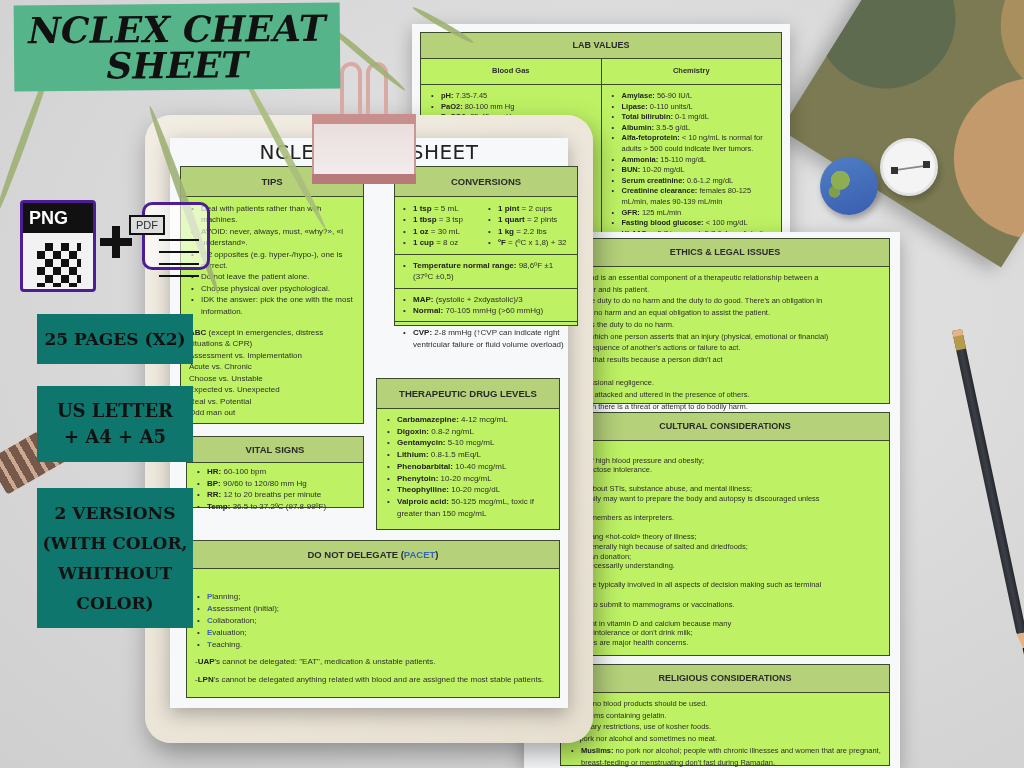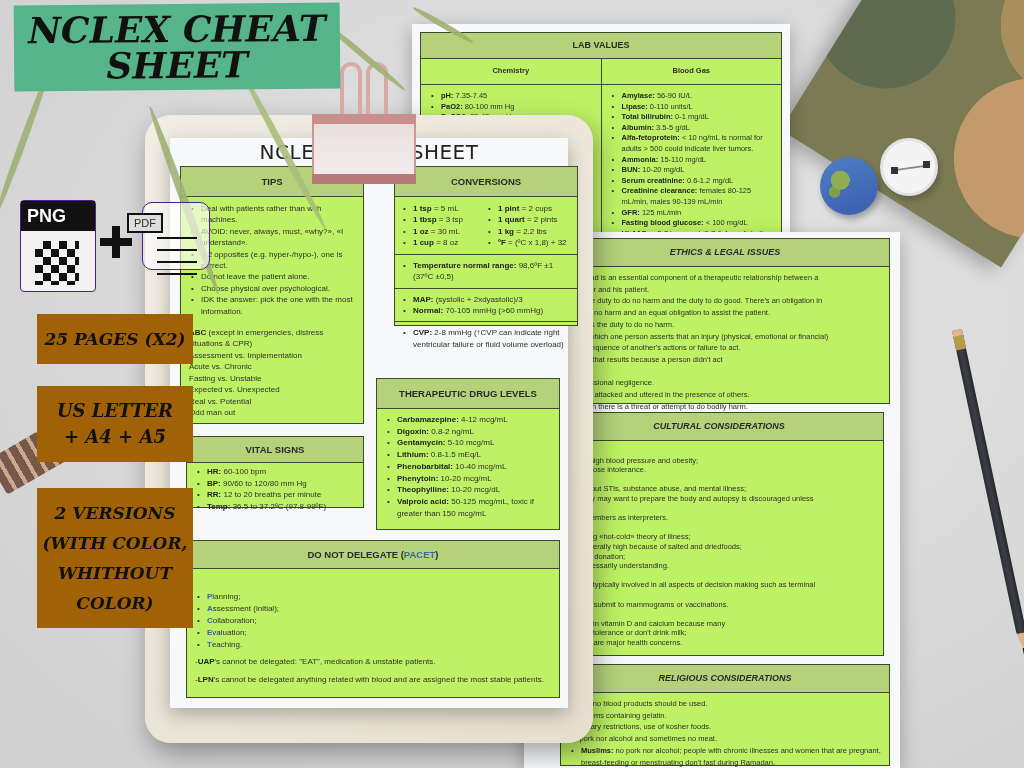--- a/index.html
+++ b/index.html
@@ -84,22 +84,22 @@
   .lab-cols { display: flex; height: 26px; border-bottom: 1.5px solid #3a4a2a; }
   .lab-cols div { flex: 1; display:flex; align-items:center; justify-content:center; font-weight: bold; font-size: 7.5px; }
   .lab-cols div:first-child { border-right: 1.5px solid #3a4a2a; }
   .lab-body { display: flex; }
   .lab-body > div { flex: 1; padding: 6px 8px; }
   .lab-body > div:first-child { border-right: 1.5px solid #3a4a2a; }
 
   
   .right-sheet { left: 524px; top: 232px; width: 376px; height: 536px; }
   .eth-panel { left: 36px; top: 6px; width: 330px; height: 166px; font-size: 7.5px; line-height: 11.7px; }
-  .eth-panel .head, .cul-panel .head, .rel-panel .head { height: 28px; font-size: 9px; font-style: italic; }
-  .cul-panel { left: 30px; top: 180px; width: 330px; height: 244px; font-size: 7.5px; line-height: 9.6px; }
+  .eth-panel .head, .cul-panel .head, .rel-panel .head { height: 28px; font-size: 9px; }
+  .cul-panel { left: 36px; top: 180px; width: 330px; height: 244px; font-size: 7.5px; line-height: 9.6px; }
   .rel-panel { left: 36px; top: 432px; width: 330px; height: 102px; font-size: 7.5px; line-height: 11.7px; }
   .txt-block { padding: 5px 8px; white-space: pre-line; }
 
   
   .clipboard {
     left: 145px; top: 115px; width: 448px; height: 628px;
     background: linear-gradient(135deg, #f2ede3, #e6dfd0);
     border-radius: 26px;
     box-shadow: 4px 10px 26px rgba(0,0,0,0.35);
   }
@@ -128,31 +128,31 @@
   
   .promo-title {
     left: 14px; top: 4px; width: 326px; height: 86px;
     background: #55b489;
     display: flex; flex-direction: column; align-items: center; justify-content: center;
     font-family: "DejaVu Serif", serif; font-weight: bold; font-style: italic;
     font-size: 36px; line-height: 36px; color: #111;
     transform: rotate(-0.5deg);
   }
   .promo-badge {
-    background: #a16207;
+    background: #0f766e;
     display: flex; flex-direction: column; align-items: center; justify-content: center;
-    font-family: "DejaVu Serif", serif; font-weight: bold; font-style: italic;
+    font-family: "DejaVu Serif", serif; font-weight: bold; 
     color: #111; text-align: center;
   }
   .badge-pages { left: 37px; top: 314px; width: 156px; height: 50px; font-size: 17px; }
   .badge-size { left: 37px; top: 386px; width: 156px; height: 76px; font-size: 18px; line-height: 26px; }
   .badge-versions { left: 37px; top: 488px; width: 156px; height: 140px; font-size: 17px; line-height: 30px; }
 
   .file-icon {
-    position: absolute; background: #fff; border: 1px solid #4c1d95; border-radius: 4px;
+    position: absolute; background: #fff; border: 3px solid #4c1d95; border-radius: 4px;
   }
   .png-icon { left: 20px; top: 200px; width: 76px; height: 92px; background: #f2f2f2; }
   .png-icon .label { position: absolute; left: 0; top: 0; width: 100%; height: 30px; background: #111; color: #fff; font-weight: bold; font-size: 18px; display:flex; align-items:center; padding-left: 6px; }
   .png-icon .checker { position: absolute; left: 14px; top: 40px; width: 44px; height: 44px;
     background-image:
       linear-gradient(45deg, #111 25%, transparent 25%, transparent 75%, #111 75%),
       linear-gradient(45deg, #111 25%, transparent 25%, transparent 75%, #111 75%);
     background-size: 16px 16px; background-position: 0 0, 8px 8px; }
   .plus-icon { left: 100px; top: 226px; width: 32px; height: 32px; }
   .plus-icon::before, .plus-icon::after { content: ""; position: absolute; background: #111; }
@@ -180,22 +180,22 @@
   <div class="ferrule"></div>
     <div class="tip"></div>
     <div class="lead"></div>
 </div>
 <div class="abs binder-clip-left"></div>
 
 <div class="sheet lab-sheet">
   <div class="panel lab-panel">
     <div class="head">LAB VALUES</div>
     <div class="lab-cols">
+      <div>Blood Gas</div>
       <div>Chemistry</div>
-      <div>Blood Gas</div>
     </div>
     <div class="lab-body">
       <div>
         <ul>
           <li><b>pH:</b><span> 7.35-7.45</span></li>
           <li><b>PaO2:</b><span>  80-100 mm Hg</span></li>
           <li><b>PaCO2:</b><span> 35-45 mm Hg</span></li>
         </ul>
       </div>
       <div>
@@ -282,21 +282,21 @@
       <li>AVOID: never, always, must, «why?», «I understand».</li>
       <li>If 2 opposites (e.g. hyper-/hypo-), one is correct.</li>
       <li>Do not leave the patient alone.</li>
       <li>Choose physical over psychological.</li>
       <li>IDK the answer: pick the one with the most information.</li>
     </ul>
     <div style="padding:10px 8px 0 8px;">
       <div><b>ABC</b><span> (except in emergencies, distress situations &amp; CPR)</span></div>
       <div>Assessment vs. Implementation</div>
       <div>Acute vs. Chronic</div>
-      <div>Fasting vs. Unstable</div>
+      <div>Choose vs. Unstable</div>
       <div>Expected vs. Unexpected</div>
       <div>Real vs. Potential</div>
       <div>Odd man out</div>
     </div>
   </div>
 
   <div class="panel conv-panel">
     <div class="head">CONVERSIONS</div>
     <div class="conv-grid">
       <ul>

